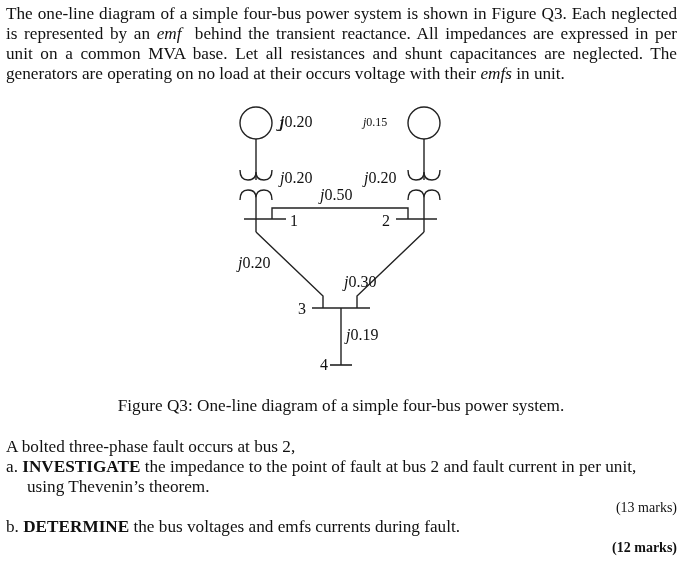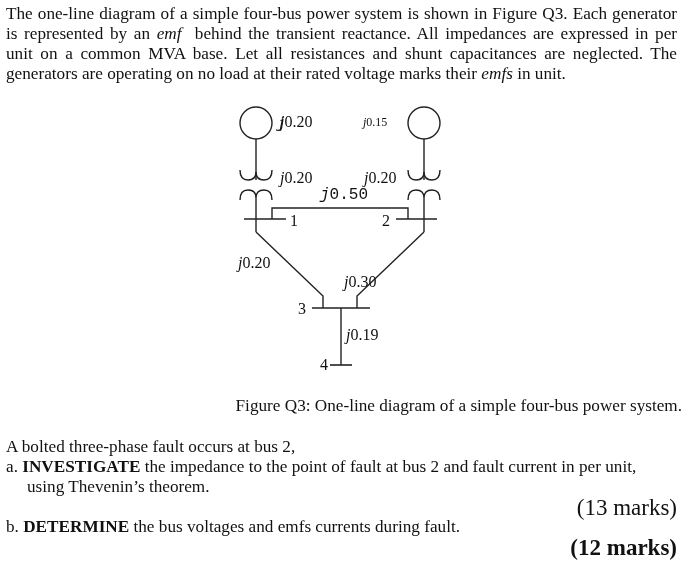--- a/index.html
+++ b/index.html
@@ -1,34 +1,34 @@
 <!DOCTYPE html>
 <html><head>
 <meta charset="utf-8">
 <style>
   html, body { margin:0; padding:0; background:#ffffff; }
   body { width:682px; height:561px; position:relative; overflow:hidden;
          font-family:"Liberation Serif","DejaVu Serif",serif; color:#111; }
   .line { position:absolute; font-size:17.2px; line-height:20px; white-space:nowrap; }
-  .caption { position:absolute; left:0; width:682px; top:396px; text-align:right;
+  .caption { position:absolute; left:0; width:682px; top:396px; text-align:center;
              font-size:17.2px; line-height:20px; }
-  .marks { position:absolute; right:5px; font-size:23px; line-height:20px; }
+  .marks { position:absolute; right:5px; font-size:14px; line-height:20px; }
   b { font-weight:bold;margin-top:43px; }
   svg text { font-family:"DejaVu Serif","Liberation Serif",serif; }
   .diag { position:absolute; left:0; top:0; }
   .justify { text-align:justify; text-align-last:justify; }
 </style>
 </head>
 <body>
 
 <div>
-  <div class="line justify" style="left:6px;width:671px;top:4px;">The one-line diagram of a simple four-bus power system is shown in Figure Q3. Each generator</div>
+  <div class="line justify" style="left:6px;width:671px;top:4px;">The one-line diagram of a simple four-bus power system is shown in Figure Q3. Each neglected</div>
   <div class="line justify" style="left:6px;width:671px;top:24px;"><span>is represented by an</span> <i>emf</i> &nbsp;<span>behind the transient reactance. All impedances are expressed in per</span></div>
   <div class="line justify" style="left:6px;width:671px;top:44px;">unit on a common MVA base. Let all resistances and shunt capacitances are neglected. The</div>
-  <div class="line" style="left:6px;top:64px;"><span>generators are operating on no load at their rated voltage marks their</span> <i>emfs</i> <span>in unit.</span></div>
+  <div class="line" style="left:6px;top:64px;"><span>generators are operating on no load at their occurs voltage with their</span> <i>emfs</i> <span>in unit.</span></div>
 </div>
 
 <svg class="diag" width="682" height="390" viewBox="0 0 682 390">
   <g stroke="#222" stroke-width="1.4" fill="none">
 
     <circle cx="256" cy="123" r="16"></circle>
     <line x1="256" y1="139" x2="256" y2="180"></line>
 
     <g>
       <path d="M240,170 Q240,180 248,180 Q256,180 256,172 Q256,180 264,180 Q272,180 272,170"></path>
@@ -62,21 +62,21 @@
   </g>
   <g fill="#111" font-size="15.5">
     <text x="279" y="128"><tspan font-style="italic">j</tspan><tspan></tspan></text>
   </g>
 </svg>
 
 <div class="line" style="left:280px;top:112px;font-size:16px;"><i>j</i>0.20</div>
 <div class="line" style="left:363px;top:112px;font-size:12px;"><i>j</i>0.15</div>
 <div class="line" style="left:280px;top:168px;font-size:16px;"><i>j</i>0.20</div>
 <div class="line" style="left:364px;top:168px;font-size:16px;"><i>j</i>0.20</div>
-<div class="line" style="left:320px;top:185px;font-size:16px;font-family:Liberation Mono, monospace;"><i>j</i>0.50</div>
+<div class="line" style="left:320px;top:185px;font-size:16px;"><i>j</i>0.50</div>
 <div class="line" style="left:290px;top:211px;font-size:16px;">1</div>
 <div class="line" style="left:382px;top:211px;font-size:16px;">2</div>
 <div class="line" style="left:238px;top:253px;font-size:16px;"><i>j</i>0.20</div>
 <div class="line" style="left:344px;top:253px;font-size:16px;margin-top:19px;"><i>j</i>0.30</div>
 <div class="line" style="left:298px;top:299px;font-size:16px;">3</div>
 <div class="line" style="left:346px;top:325px;font-size:16px;"><i>j</i>0.19</div>
 <div class="line" style="left:320px;top:355px;font-size:16px;">4</div>
 
 <div class="caption">Figure Q3: One-line diagram of a simple four-bus power system.</div>
 

